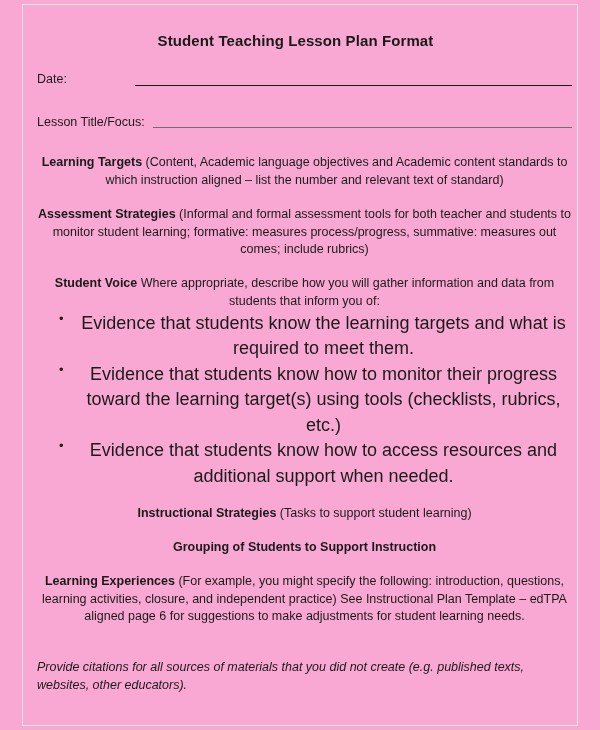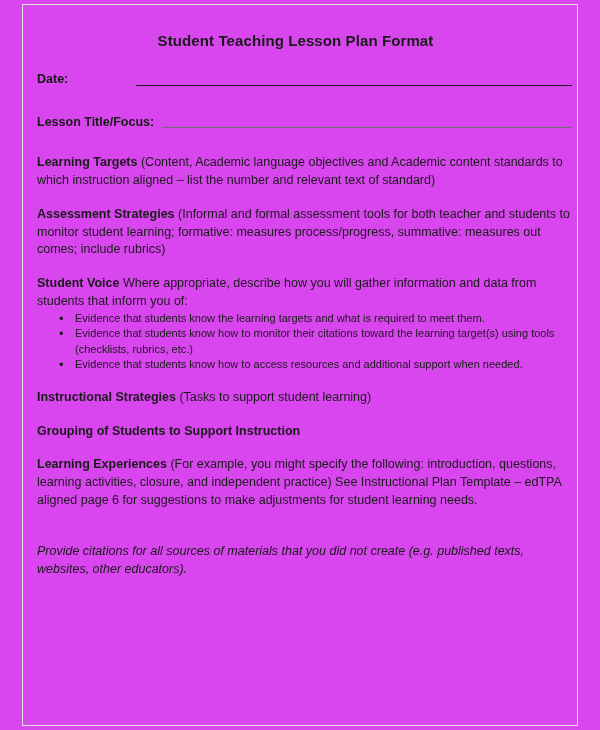--- a/index.html
+++ b/index.html
@@ -4,21 +4,21 @@
 <style>
   html, body {
     margin: 0;
     padding: 0;
     background: #ffffff;
   }
   .page {
     position: relative;
     width: 600px;
     height: 730px;
-    background: #d946ef;
+    background: #f9a8d4;
     box-sizing: border-box;
     overflow: hidden;
     font-family: "Liberation Sans", sans-serif;
     color: #1a1a1a;
   }
   .page-border {
     position: absolute;
     left: 22px;
     top: 4px;
     width: 556px;
@@ -42,56 +42,56 @@
     padding-right: 18px;
     line-height: 1.2;
   }
   .field-row {
     display: flex;
     align-items: flex-end;
     margin-top: 22px;
   }
   .field-row.second { margin-top: 27px; text-align: right; }
   .field-label {
-    font-weight: bold;
+    font-weight: normal;
     font-size: 12.5px;
     white-space: nowrap;
     line-height: 1.25;
   }
   .field-rule {
     flex: 1 1 auto;
     border-bottom: 1.6px solid #1a1a1a;
     margin-bottom: 2px;
   }
   .field-row.first .field-rule {
     margin-left: 68px;
   }
   .field-row.second .field-rule {
     margin-left: 8px;
     border-bottom: 1.2px solid #6f6f6f;
   }
   .section {
     margin-top: 24px;
     font-size: 12.5px;
     line-height: 1.42;
-    text-align: left;
+    text-align: center;
   }
   .section.wide  { margin-top: 16px; }
   .section b {
     font-weight: bold;
   }
   .bullets {
     list-style: none;
     margin: 0;
     padding: 0;
   }
   .bullets li {
     position: relative;
     padding-left: 38px;
-    font-size: 11px;
+    font-size: 18px;
     line-height: 1.42;
   }
   .bullets li::before {
     content: "\2022";
     position: absolute;
     left: 22px;
     top: -1px;
     font-size: 13px;
     color: #1a1a1a;
   }
@@ -127,21 +127,21 @@
     </div>
 
     <div class="section wide">
       <b>Assessment Strategies</b><span> (Informal and formal assessment tools for both teacher and students to monitor student learning; formative: measures process/progress, summative:  measures out comes; include rubrics)</span>
     </div>
 
     <div class="section wide">
       <b>Student Voice</b><span> Where appropriate, describe how you will gather information and data from students that inform you of:</span>
       <ul class="bullets">
         <li>Evidence that students know the learning targets and what is required to meet them.</li>
-        <li>Evidence that students know how to monitor their citations toward the learning target(s) using tools (checklists, rubrics, etc.)</li>
+        <li>Evidence that students know how to monitor their progress toward the learning target(s) using tools (checklists, rubrics, etc.)</li>
         <li>Evidence that students know how to access resources and additional support when needed.</li>
       </ul>
     </div>
 
     <div class="section wide">
       <b>Instructional Strategies</b><span> (Tasks to support student learning)</span>
     </div>
 
     <div class="section wide">
       <b>Grouping of Students to Support Instruction</b><span></span>

